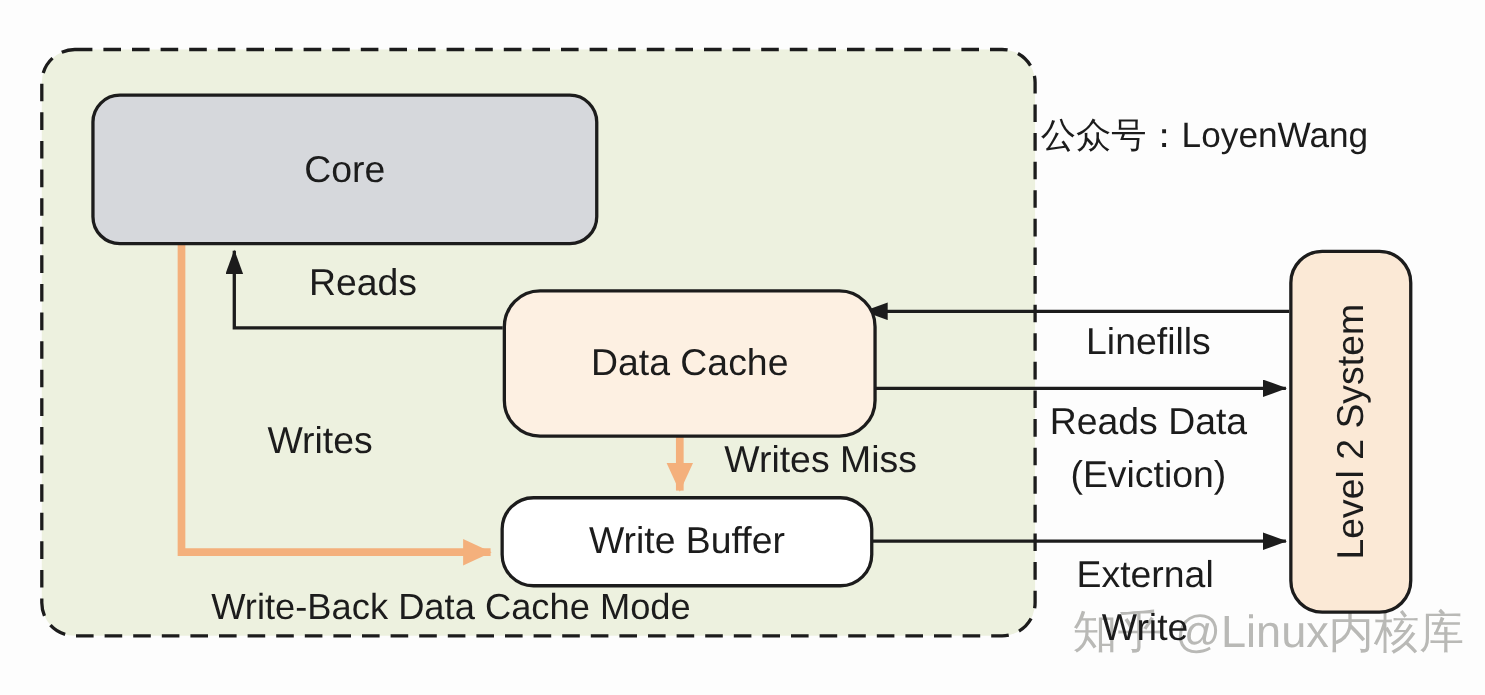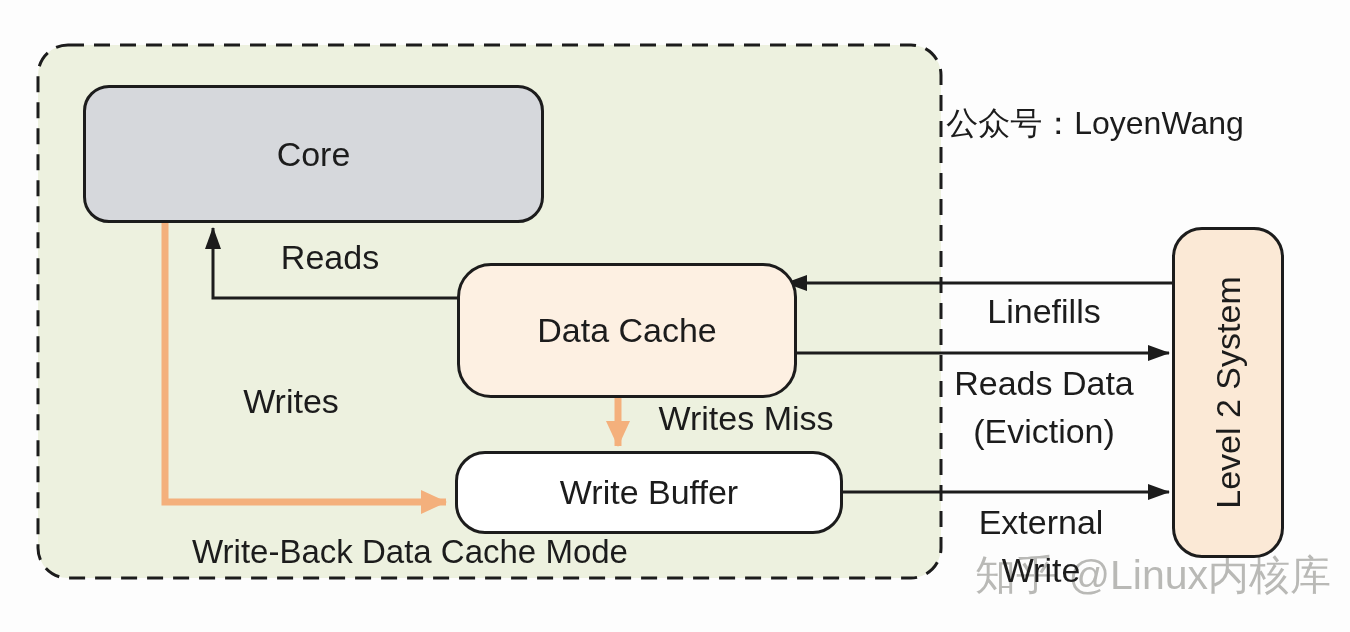--- a/index.html
+++ b/index.html
@@ -29,21 +29,21 @@
     z-index: 3;
     display: flex;
     align-items: center;
     justify-content: center;
     border: 3px solid var(--ink, #1c1c1c);
     font-size: 34px;
     box-sizing: border-box;
   }
   .node-core   { left: 83px;  top: 85px;  width: 461px; height: 138px; border-radius: 26px; background: var(--core-gray, #d6d8dc); }
   .node-cache  { left: 457px; top: 247px; width: 340px; height: 135px; border-radius: 34px; background: var(--cache-peach, #fdf0e2); margin-top: 16px; }
-  .node-buffer { left: 455px; top: 451px; width: 388px; height: 83px;  border-radius: 30px; background: var(--buffer-white, #ffffff); }
+  .node-buffer { left: 455px; top: 451px; width: 339px; height: 83px;  border-radius: 30px; background: var(--buffer-white, #ffffff); }
   .node-l2     { left: 1172px; top: 227px; width: 112px; height: 331px; border-radius: 30px; background: var(--l2-peach, #fbe9d6); }
   .node-l2 .vtext { transform: rotate(-90deg); white-space: nowrap; }
 
   .lbl {
     position: absolute;
     z-index: 4;
     transform: translate(-50%, -50%);
     font-size: 34px;
     white-space: nowrap;
     text-align: center;

